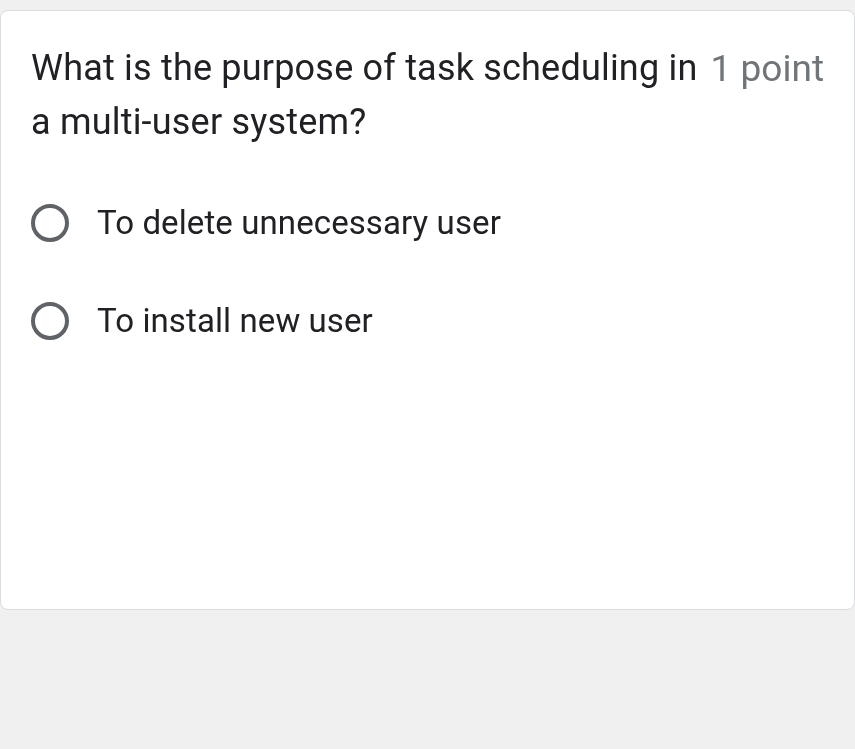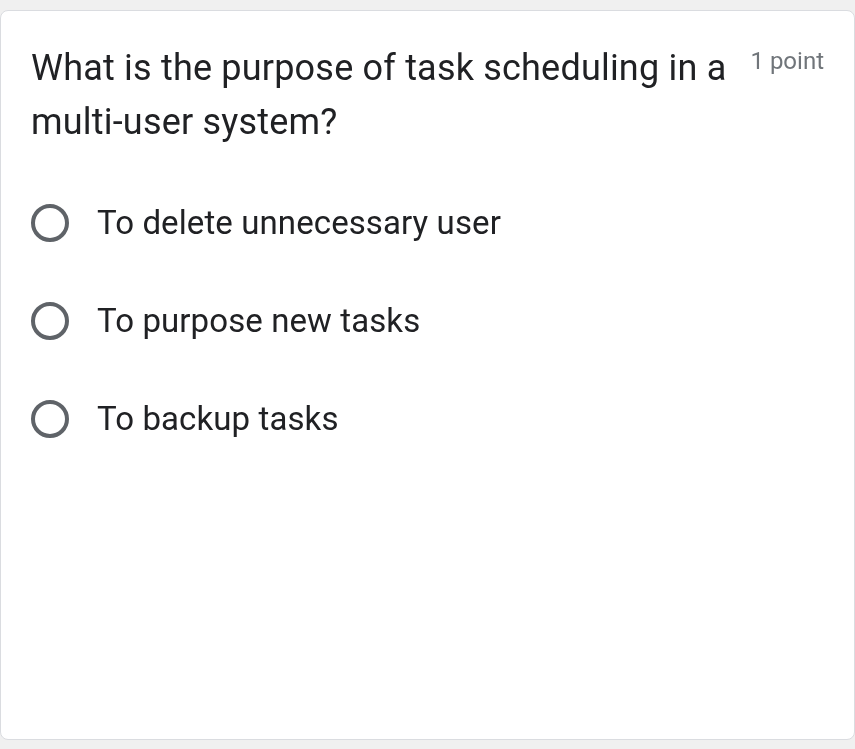--- a/index.html
+++ b/index.html
@@ -13,38 +13,38 @@
       width: 855px;
       height: 749px;
       overflow: hidden;
     }
     .question-card {
       background: #ffffff;
       border: 1px solid #dadce0;
       border-radius: 8px;
       margin: 10px 0;
       padding: 30px 30px 59px 30px;
-      height: 730px;
+      height: 600px;
     }
     .question-header {
       display: flex;
       align-items: flex-start;
       justify-content: space-between;
       margin-bottom: 50px;
     }
     .question-text {
       font-size: 36px;
       color: #202124;
       line-height: 1.5;
       font-weight: 400;
       flex: 1;
       letter-spacing: 0.2px;
     }
     .points-label {
-      font-size: 24px;
+      font-size: 37px;
       color: #70757a;
       white-space: nowrap;
       margin-left: 12px;
       padding-top: 6px;
       font-weight: 400;
     }
     .options-container {
       display: flex;
       flex-direction: column;
       gap: 50px;
@@ -78,20 +78,16 @@
     <div class="question-text">What is the purpose of task scheduling in a multi-user system?</div>
     <div class="points-label">1 point</div>
   </div>
   <div class="options-container">
     <div class="option-row">
       <div class="radio-circle"></div>
       <div class="option-label">To delete unnecessary user</div>
     </div>
     <div class="option-row">
       <div class="radio-circle"></div>
-      <div class="option-label">To purpose new tasks</div>
-    </div>
-    <div class="option-row">
-      <div class="radio-circle"></div>
-      <div class="option-label">To backup tasks</div>
+      <div class="option-label">To install new user</div>
     </div>
   </div>
 </div>
 
 </body></html>

